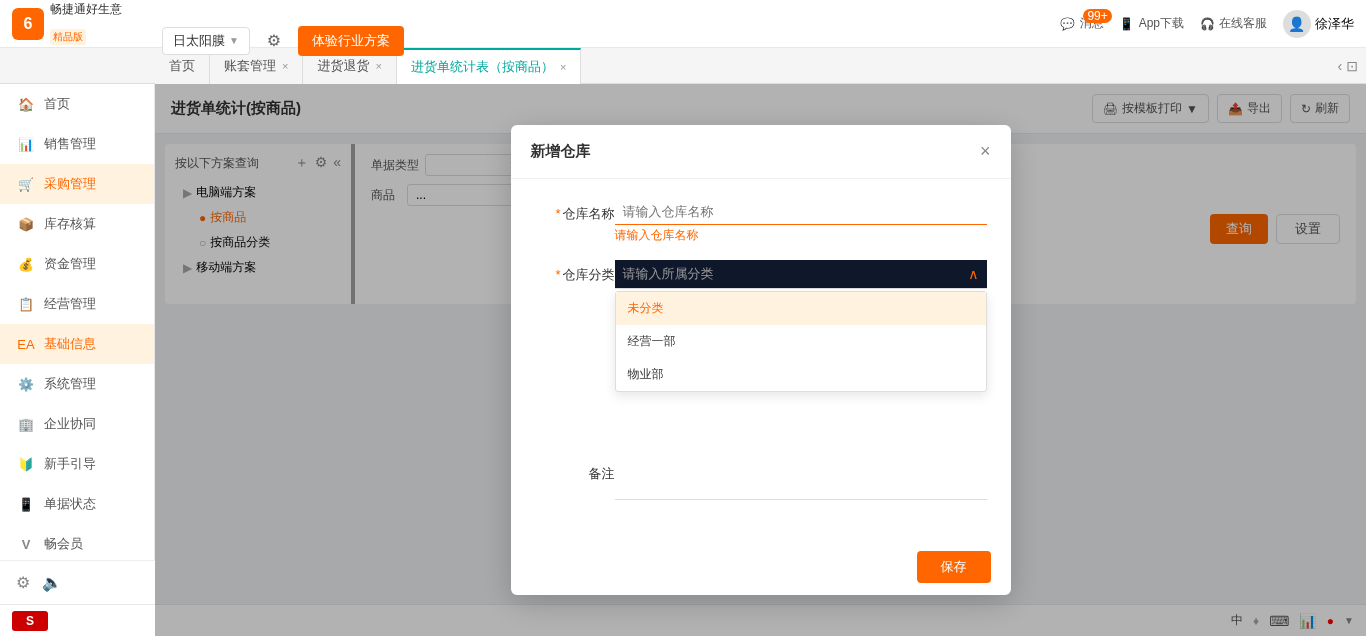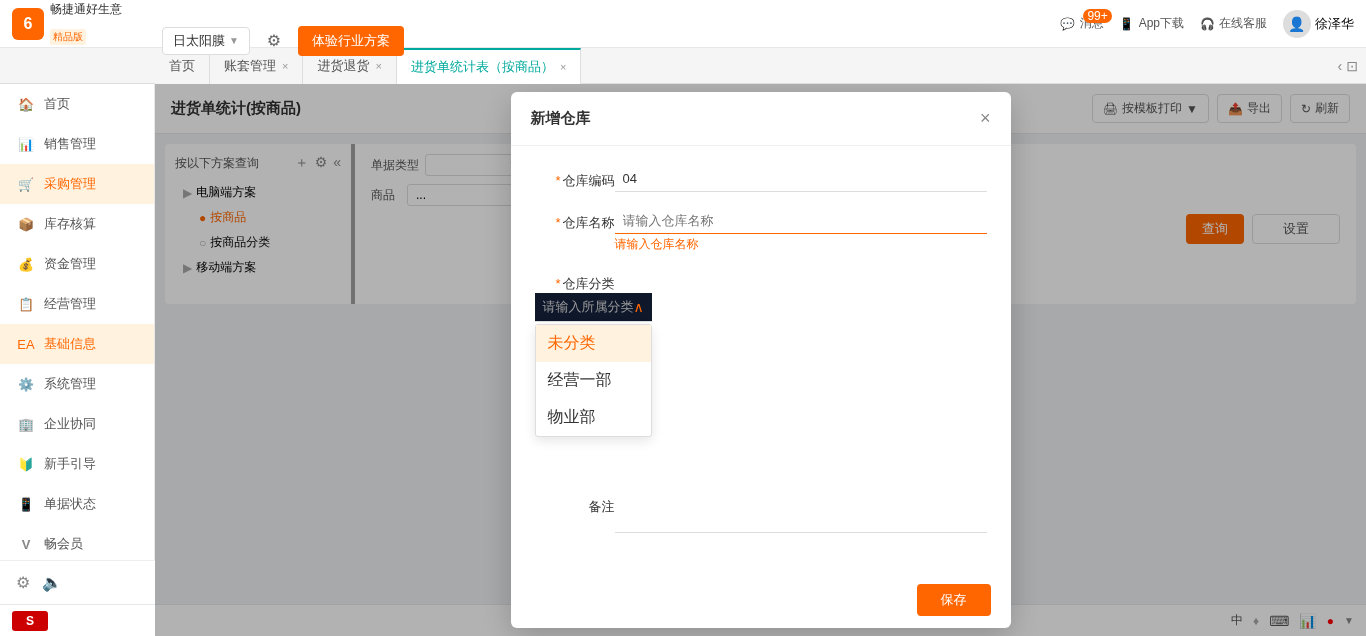--- a/index.html
+++ b/index.html
@@ -136,21 +136,21 @@
       display: flex; align-items: center; gap: 4px;
     }
     .tree-item.selected { color: #f60; }
     .sub-tree { padding-left: 16px; }
     .query-btn {
       background: #f60; color: #fff; border: none; border-radius: 4px;
       padding: 5px 16px; cursor: pointer; font-size: 13px;
     }
     .setup-btn {
       background: #fff; color: #555; border: 1px solid #ddd; border-radius: 4px;
-      padding: 5px 30px; cursor: pointer; font-size: 13px;
+      padding: 5px 18px; cursor: pointer; font-size: 13px;
     }
 
     
     .modal-overlay {
       position: absolute; top: 0; left: 0; right: 0; bottom: 0;
       background: rgba(0,0,0,0.3); z-index: 100;
       display: flex; align-items: center; justify-content: center;
     }
 
     
@@ -191,21 +191,21 @@
     .select-arrow { color: #f60; font-size: 14px; }
 
     
     .dropdown-list {
       position: absolute; top: 100%; left: 0; right: 0;
       background: #fff; border: 1px solid #ddd; border-radius: 3px;
       z-index: 200; box-shadow: 0 4px 12px rgba(0,0,0,0.1);
       margin-top: 2px;
     }
     .dropdown-item {
-      padding: 8px 12px; font-size: 16px; cursor: pointer; color: #333;
+      padding: 8px 12px; font-size: 12px; cursor: pointer; color: #333;
     }
     .dropdown-item.selected { background: #fff3e0; color: #f60; }
 
     .textarea-input {
       width: 100%; border: none; border-bottom: 1px solid #ddd;
       padding: 5px 8px; font-size: 13px; outline: none; resize: none;
       font-family: inherit;
     }
 
     .modal-footer {
@@ -464,36 +464,30 @@
     </div>
 
     <div class="modal-overlay">
       <div class="modal">
         <div class="modal-header">
           <span class="modal-title">新增仓库</span>
           <button class="modal-close">×</button>
         </div>
         <div class="modal-body">
 
-          <div class="form-row">
-            <span class="form-label required">仓库编码</span>
-            <div class="form-field">
-              <input class="form-input" type="text" value="04" style="">
-            </div>
-          </div>
 
           <div class="form-row">
             <span class="form-label required">仓库名称</span>
             <div class="form-field">
               <input class="form-input error" type="text" placeholder="请输入仓库名称" style="">
               <div class="error-msg">请输入仓库名称</div>
             </div>
           </div>
 
-          <div class="form-row" style="margin-bottom:15px;flex-direction:column;">
+          <div class="form-row" style="margin-bottom:15px;">
             <span class="form-label required">仓库分类</span>
             <div class="form-field" style="position:relative;">
               <div class="form-input-select">
                 <span style="color:#999;">请输入所属分类</span>
                 <span class="select-arrow">∧</span>
               </div>
 
               <div class="dropdown-list">
                 <div class="dropdown-item selected">未分类</div>
                 <div class="dropdown-item">经营一部</div>

